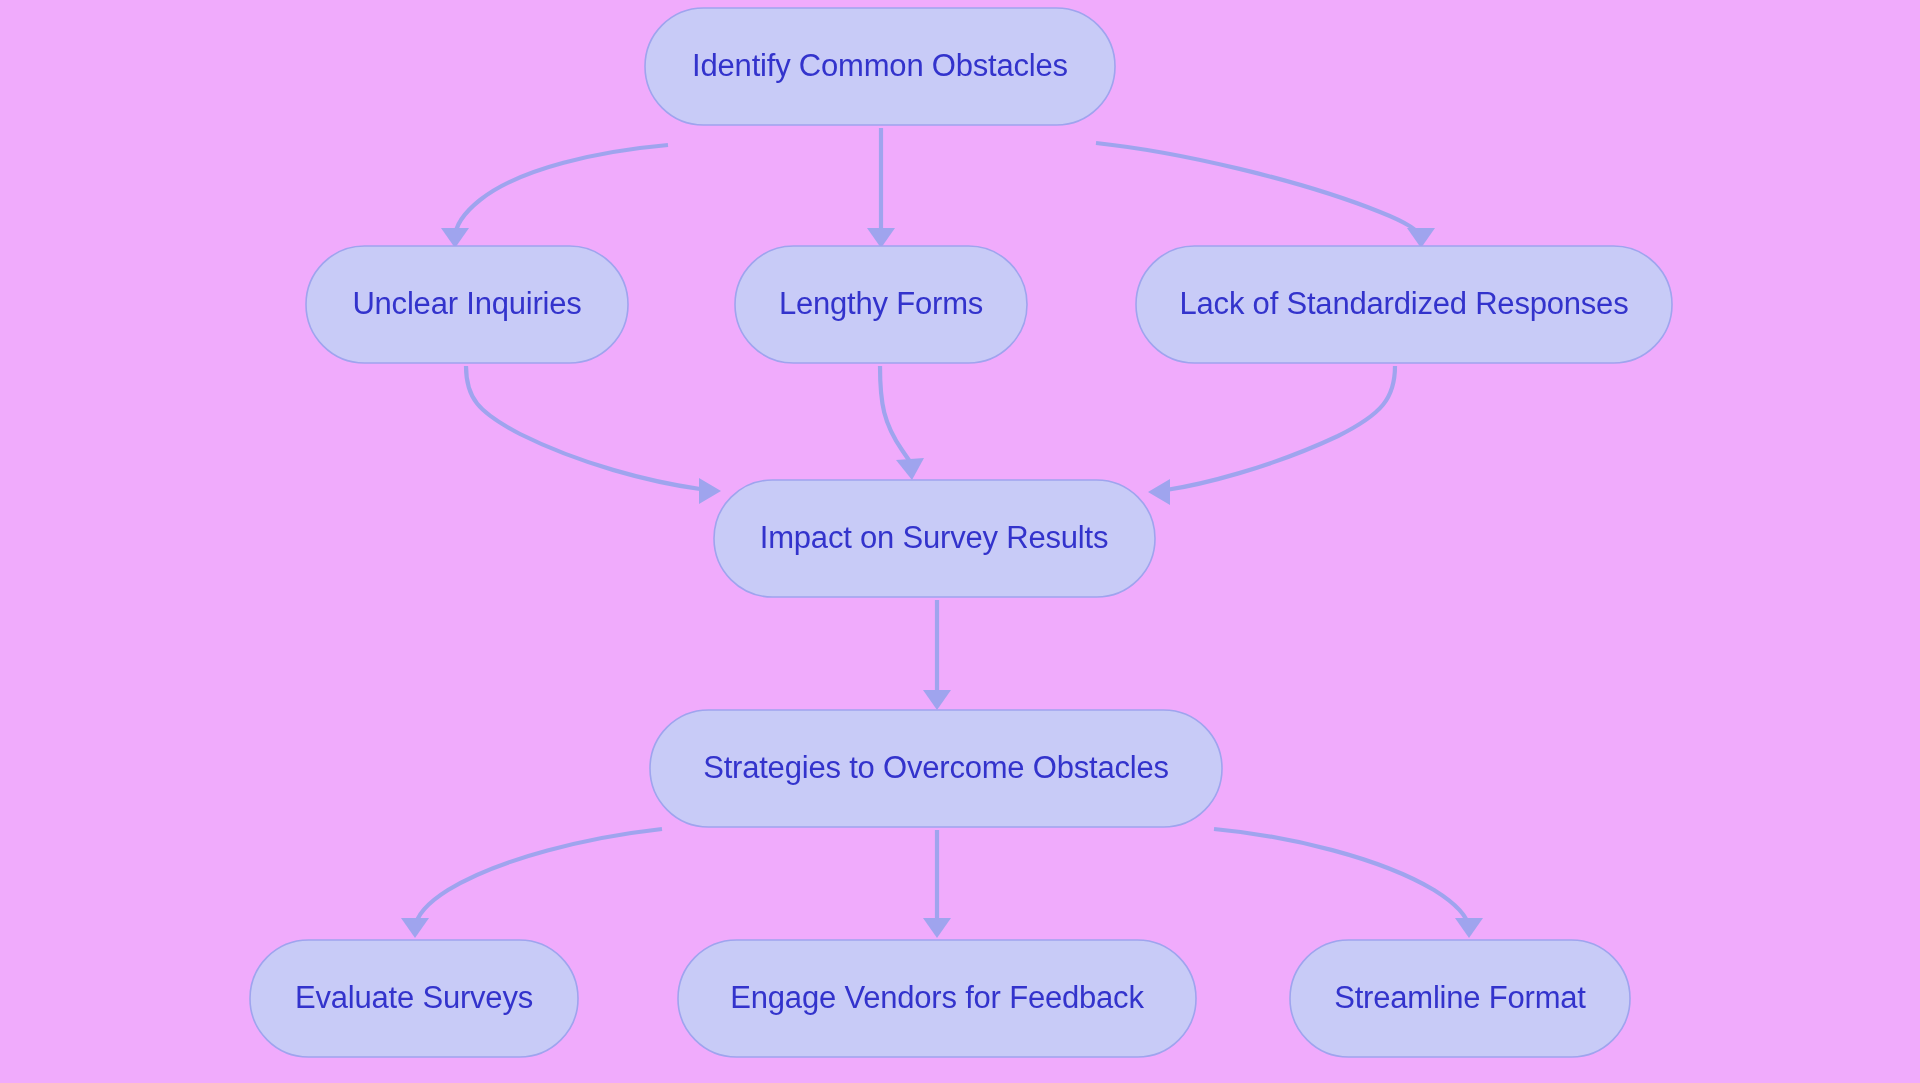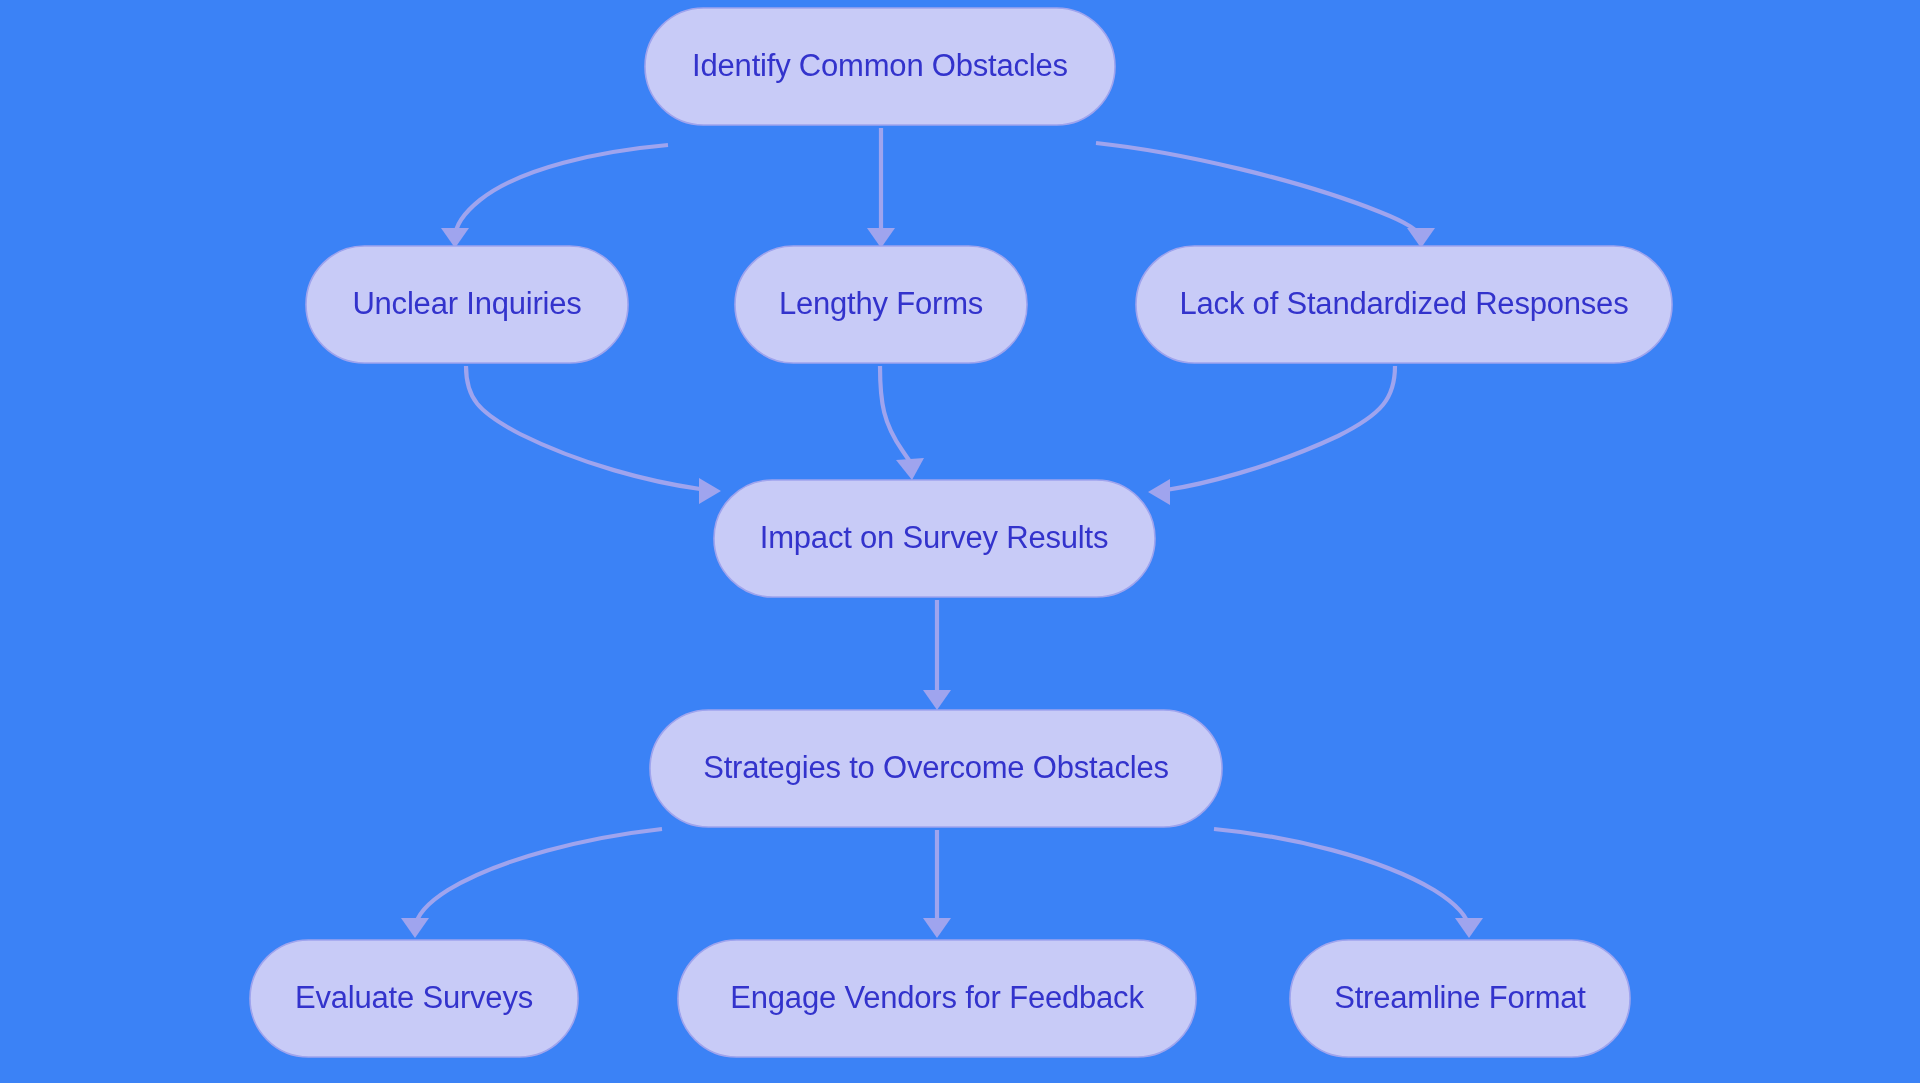--- a/index.html
+++ b/index.html
@@ -10,21 +10,21 @@
   body {
     width: 1920px;
     height: 1083px;
     overflow: hidden;
     font-family: "Liberation Sans", sans-serif;
   }
   #flowchart-root {
     position: relative;
     width: 1920px;
     height: 1083px;
-    background: #3b82f6;
+    background: #f0abfc;
   }
   #flow-svg {
     position: absolute;
     left: 0;
     top: 0;
     width: 1920px;
     height: 1083px;
     display: block;
   }
   .node-rect {

